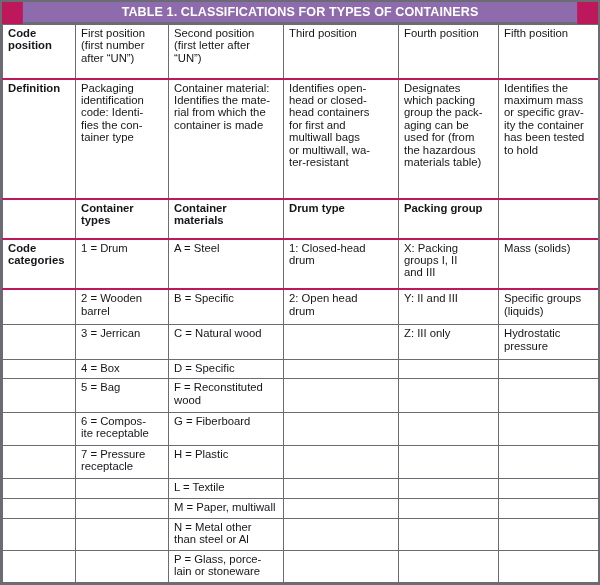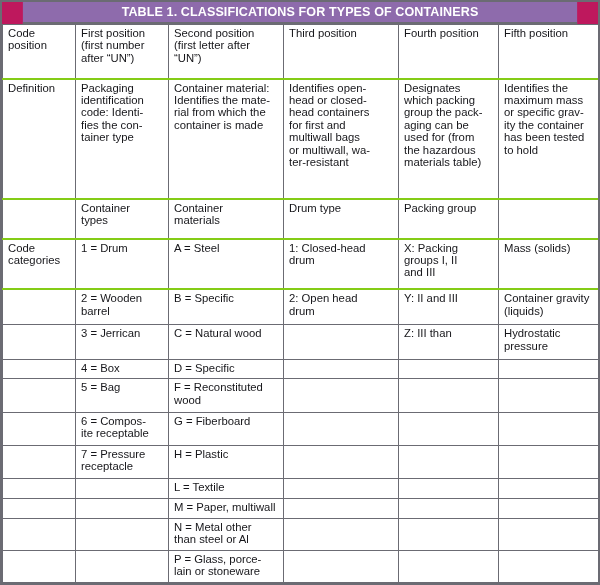--- a/index.html
+++ b/index.html
@@ -68,22 +68,22 @@
   
   col.c0 { width: 73px; }
   col.c1 { width: 93px; }
   col.c2 { width: 115px; }
   col.c3 { width: 115px; }
   col.c4 { width: 100px; }
   col.c5 { width: 104px; }
 
   .shade td { background: #ebe5f2; }
 
-  td.bold, .bold { font-weight: normal; }
-  tr.thick-top > td { border-top: 2px solid #84cc16; }
+  td.bold, .bold { font-weight: bold; }
+  tr.thick-top > td { border-top: 2px solid #be185d; }
 
   .cell-text { display: block; white-space: pre-line; }
 </style>
 </head>
 <body>
 
 <div class="table-wrap">
 
   <div class="table-title">TABLE 1. CLASSIFICATIONS FOR TYPES OF CONTAINERS</div>
 
@@ -227,38 +227,38 @@
           <span class="cell-text">B = Specific</span>
         </td>
         <td>
           <span class="cell-text">2: Open head
 drum</span>
         </td>
         <td>
           <span class="cell-text">Y: II and III</span>
         </td>
         <td>
-          <span class="cell-text">Container gravity
+          <span class="cell-text">Specific groups
 (liquids)</span>
         </td>
       </tr>
 
       <tr style="height:33px">
         <td></td>
         <td>
           <span class="cell-text">3 = Jerrican</span>
         </td>
         <td>
           <span class="cell-text">C = Natural wood</span>
         </td>
         <td>
           <span class="cell-text"></span>
         </td>
         <td>
-          <span class="cell-text">Z: III than</span>
+          <span class="cell-text">Z: III only</span>
         </td>
         <td>
           <span class="cell-text">Hydrostatic
 pressure</span>
         </td>
       </tr>
 
       <tr class="shade" style="height:19px">
         <td></td>
         <td>

